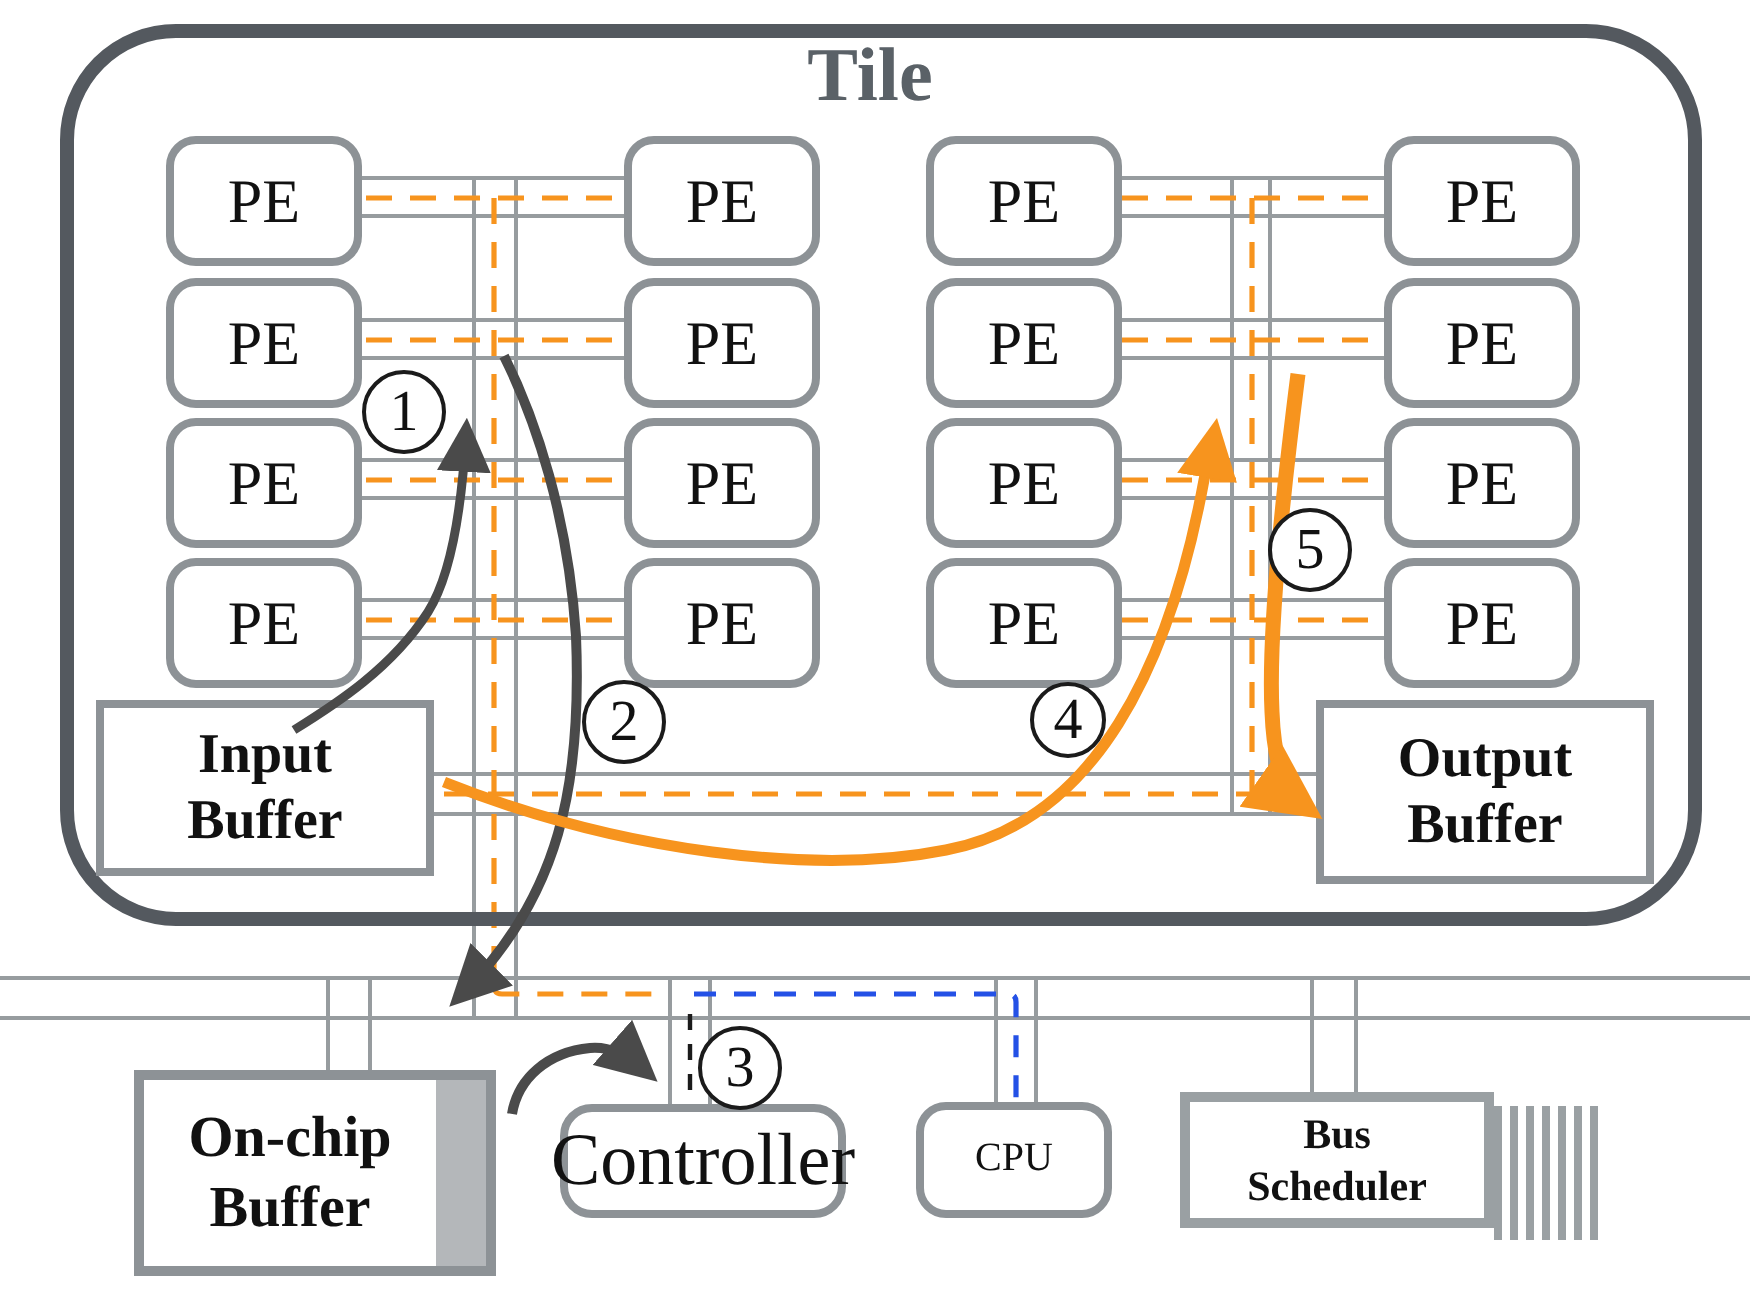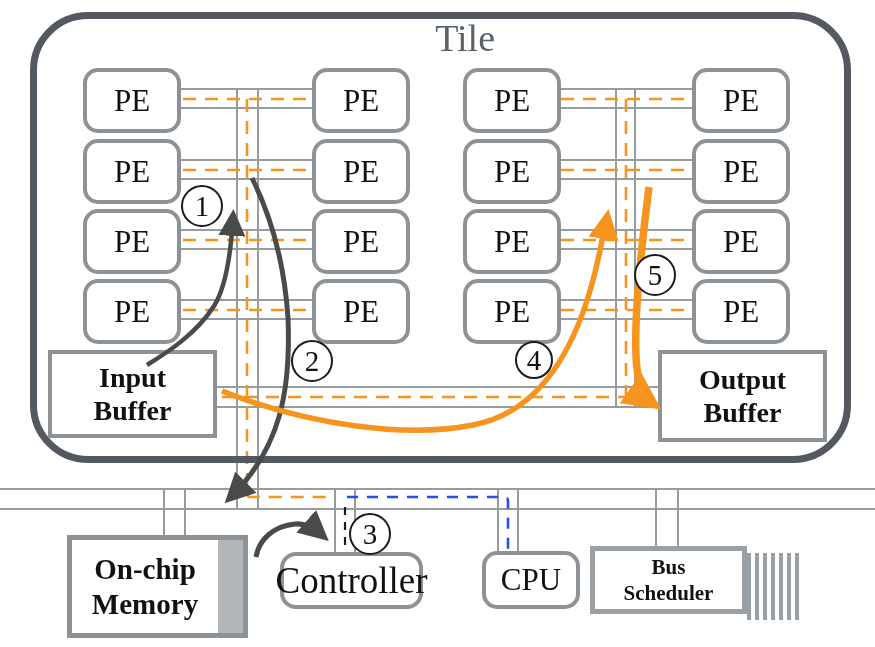--- a/index.html
+++ b/index.html
@@ -8,22 +8,22 @@
     background:#ffffff; font-family:"Liberation Serif", serif; color:#111;
   }
   .abs { position:absolute; box-sizing:border-box; }
   svg.layer { position:absolute; left:0; top:0; width:875px; height:647px; }
   #lines-layer  { z-index:1; }
   .tile-border {
     left:30px; top:12px; width:821px; height:451px;
     border:7px solid #54595f; border-radius:58px; z-index:2;
   }
   .tile-title {
-    left:375px; top:16px; width:120px; text-align:right;
-    font-size:38px; font-weight:normal; color:#5a6167; z-index:3;
+    left:375px; top:16px; width:120px; text-align:center;
+    font-size:38px; font-weight:bold; color:#5a6167; z-index:3;
   }
   .pe {
     width:98px; height:65px; background:#fff;
     border:4px solid #8d9296; border-radius:15px;
     display:flex; align-items:center; justify-content:center;
     font-size:31px; z-index:3;
   }
   .buf {
     background:#fff; border:4px solid #8d9296;
     display:flex; align-items:center; justify-content:center;
@@ -105,24 +105,24 @@
 <div class="abs pe" style="left:692px;top:279px">PE</div>
 
 <div class="abs buf" style="left:48px;top:350px;width:169px;height:88px">Input
 Buffer</div>
 <div class="abs buf" style="left:658px;top:350px;width:169px;height:92px">Output
 Buffer</div>
 
 <div class="abs memory">
   <div class="bank-strip"></div>
   <div class="mem-label">On-chip
-Memory</div>
+Buffer</div>
 </div>
 <div class="abs buf rounded" style="left:280px;top:552px;width:143px;height:57px;font-size:37px;border-width:4px">Controller</div>
-<div class="abs buf rounded" style="left:482px;top:551px;width:98px;height:58px;font-size:31px;border-radius:15px">CPU</div>
+<div class="abs buf rounded" style="left:458px;top:551px;width:98px;height:58px;font-size:20px;border-radius:15px">CPU</div>
 <div class="abs scheduler">Bus
 Scheduler</div>
 <div class="abs comb"></div>
 
 <svg id="arrows-layer" class="layer">
   <defs>
     <marker id="mDark" viewBox="0 0 10 10" refX="7" refY="5" markerWidth="6" markerHeight="6" orient="auto">
       <path d="M0 0 L10 5 L0 10 Z" fill="#4a4a4a"></path>
     </marker>
     <marker id="mOr" viewBox="0 0 10 10" refX="7" refY="5" markerWidth="5.5" markerHeight="5.5" orient="auto">

